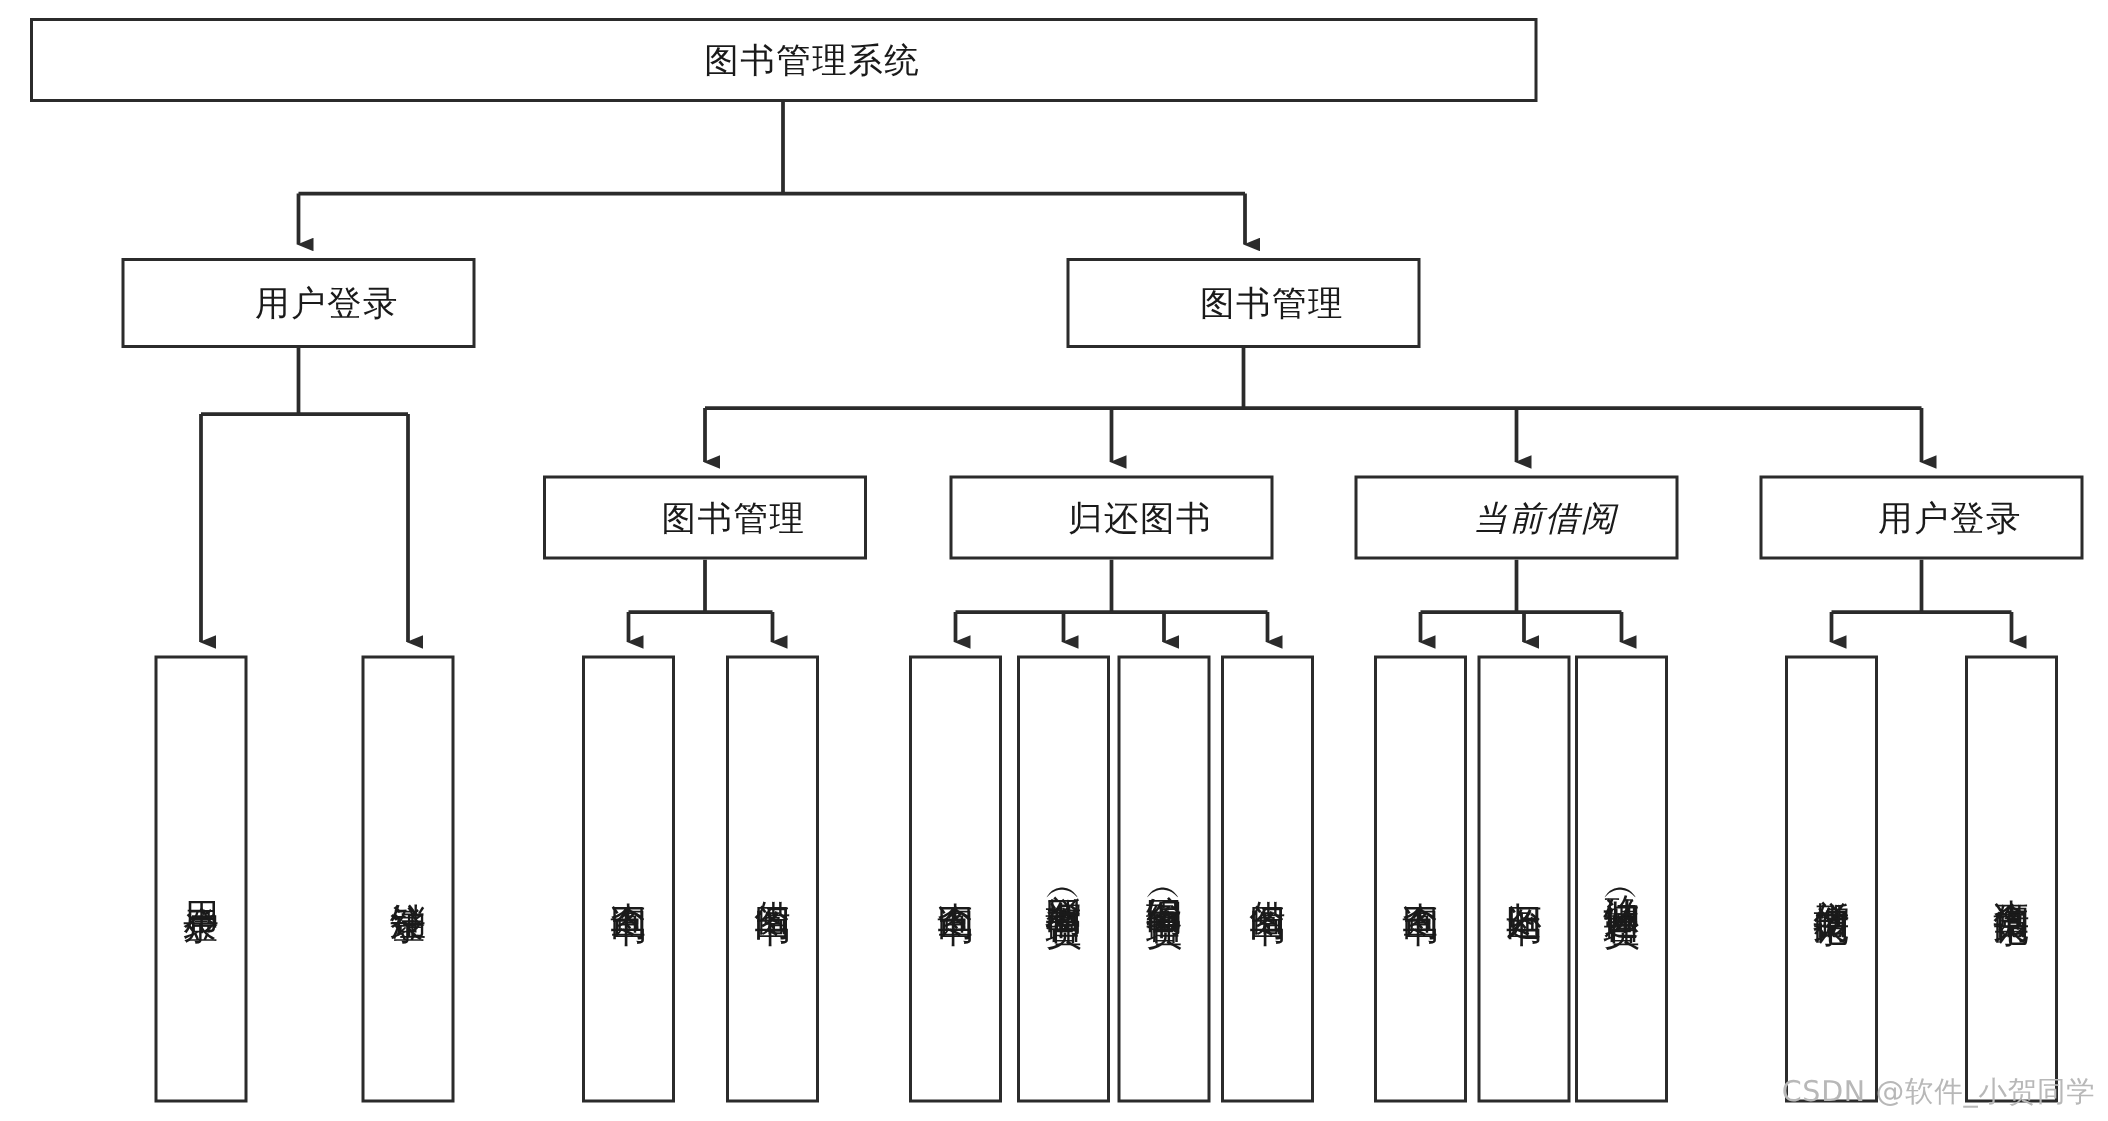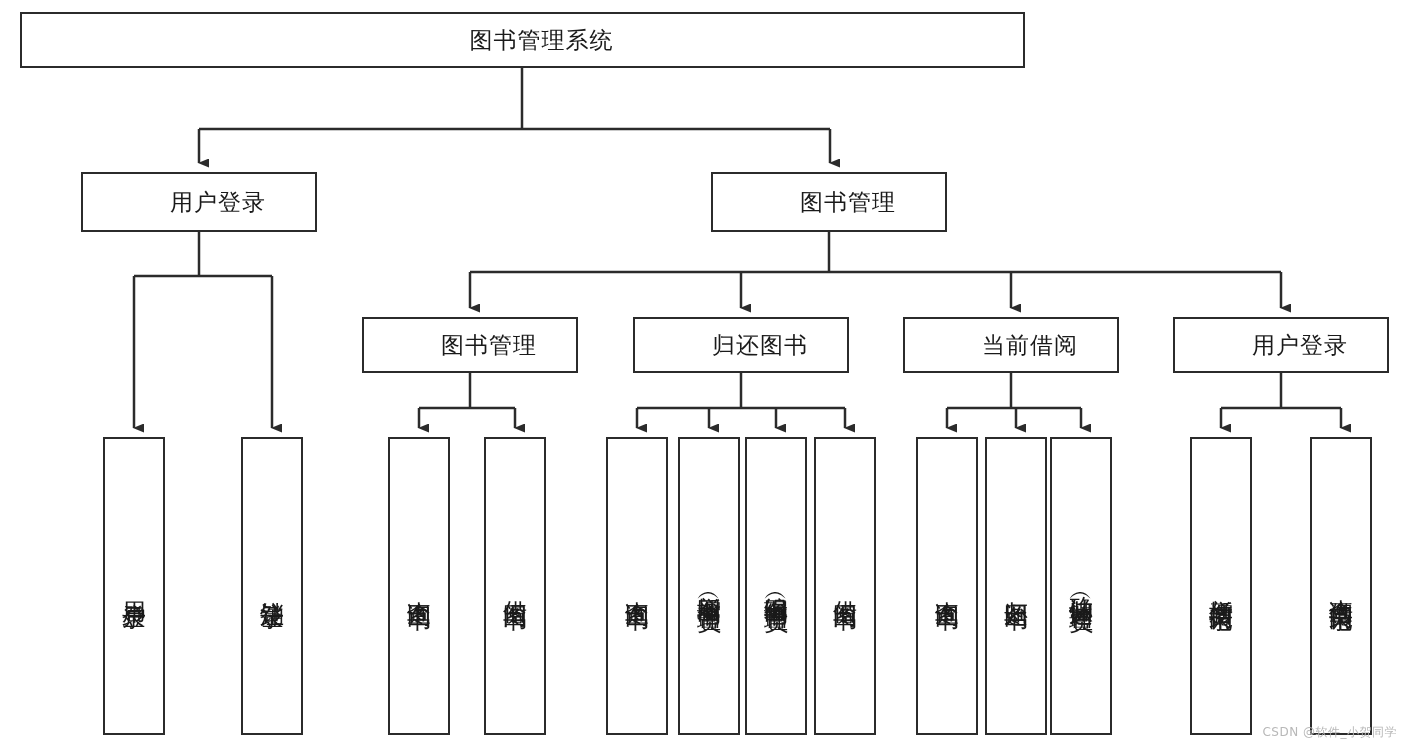--- a/index.html
+++ b/index.html
@@ -55,21 +55,21 @@
     left: 0;
     top: 0;
     width: 1405px;
     height: 747px;
     pointer-events: none;
   }
   .watermark {
     position: absolute;
     right: 8px;
     bottom: 6px;
-    font-size: 12px;
+    font-size: 19px;
     color: #b8b8b8;
     letter-spacing: 0.5px;
     white-space: nowrap;
   }
 </style>
 </head>
 <body>
 
 <div id="canvas">
 
@@ -133,21 +133,21 @@
   <div class="node horiz" style="left:711px; top:172px; width:236px; height:60px;text-align:right;">
     <span class="label">图书管理</span>
   </div>
 
   <div class="node horiz" style="left:362px; top:317px; width:216px; height:56px;">
     <span class="label">图书管理</span>
   </div>
   <div class="node horiz" style="left:633px; top:317px; width:216px; height:56px;">
     <span class="label">归还图书</span>
   </div>
-  <div class="node horiz" style="left:903px; top:317px; width:216px; height:56px;">
+  <div class="node horiz" style="left:903px; top:317px; width:216px; height:56px;font-style:italic;">
     <span class="label">当前借阅</span>
   </div>
   <div class="node horiz" style="left:1173px; top:317px; width:216px; height:56px;">
     <span class="label">用户登录</span>
   </div>
 
   <div class="node vert" style="left:103px; top:437px; width:62px; height:298px;">
     <span class="label">用户登录</span>
   </div>
   <div class="node vert" style="left:241px; top:437px; width:62px; height:298px;">

